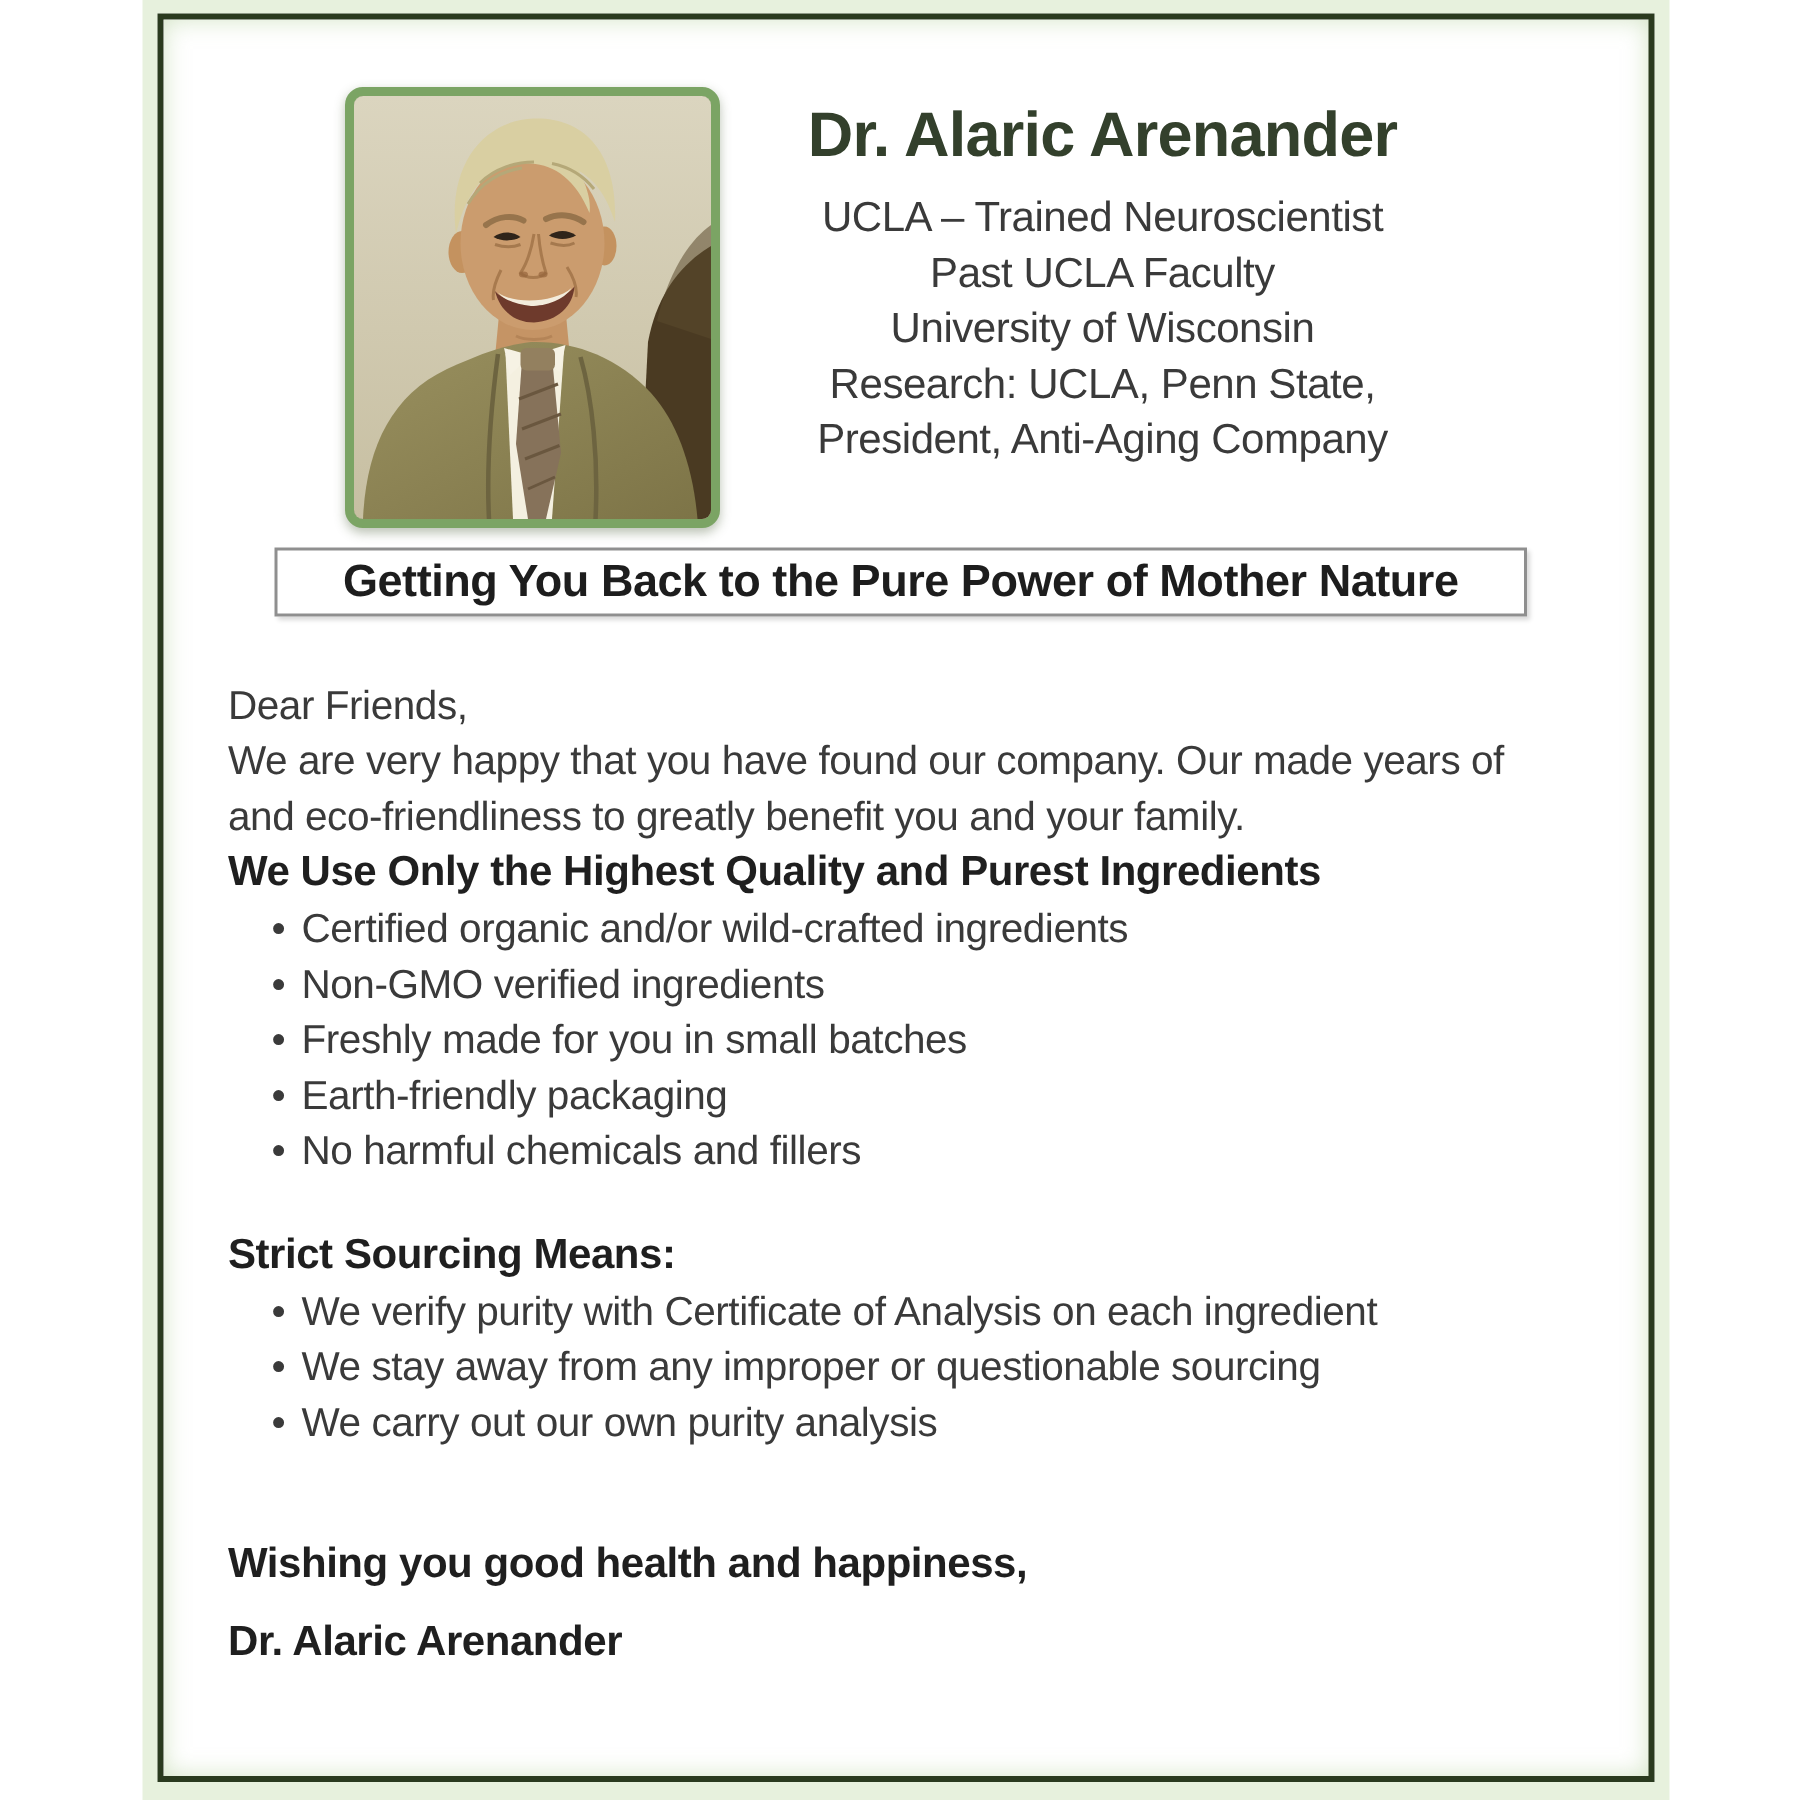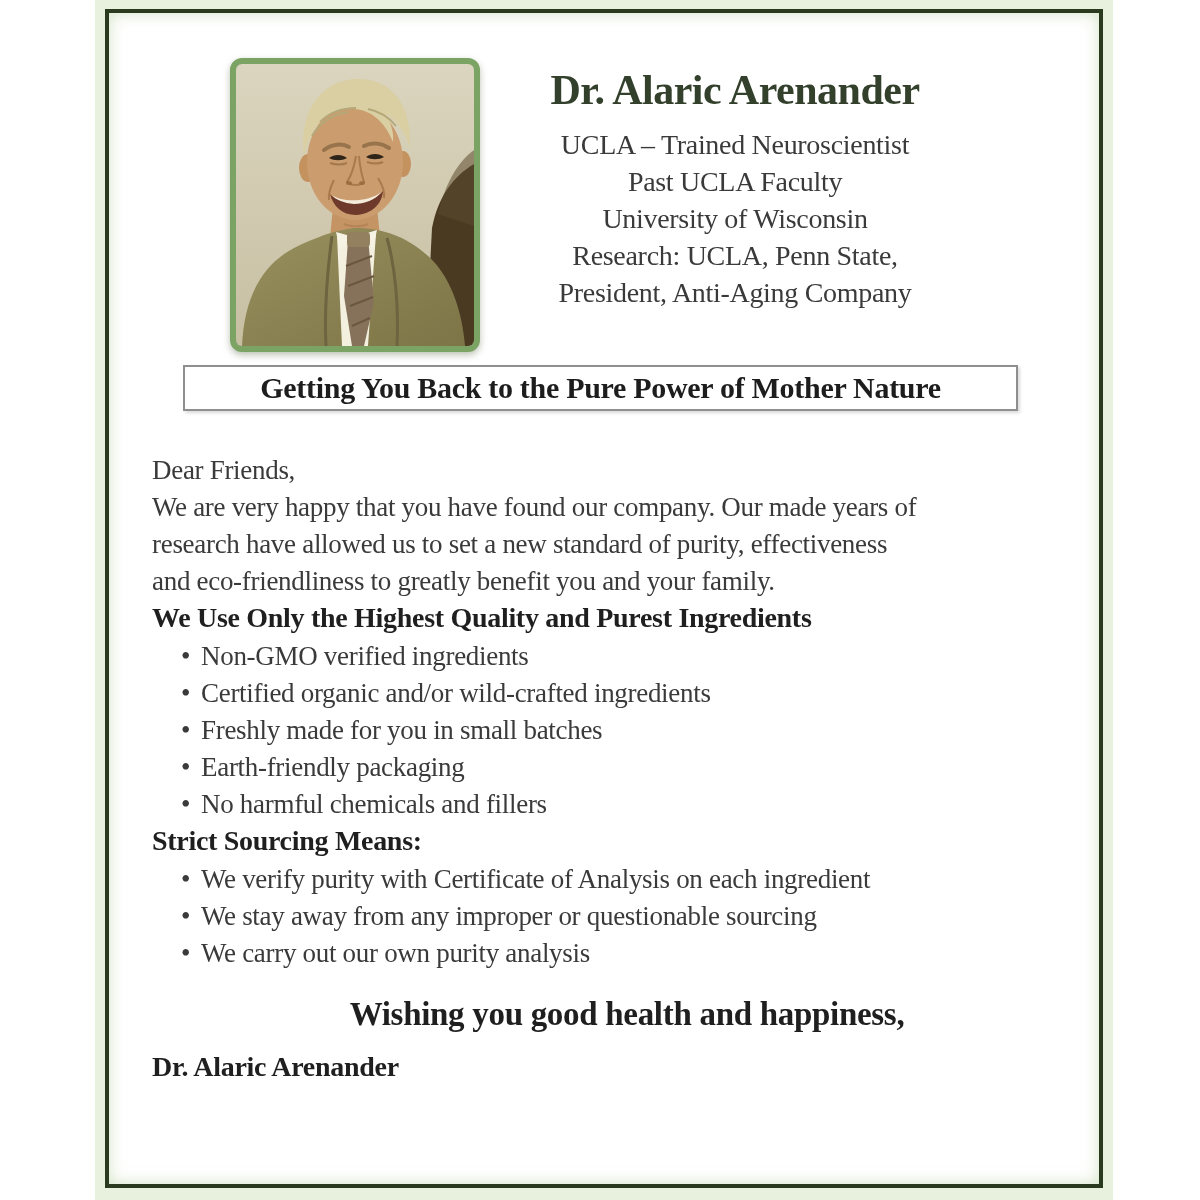--- a/index.html
+++ b/index.html
@@ -1,21 +1,21 @@
 <!DOCTYPE html>
 <html style="--frame_green: #2a3a1e; --mat_green: #e7f1dd; --photo_border_green: #7ba464; --title_green: #33402c; --text_dark: #3a3a3a; --heading_black: #1f1f1f; --tagline_border_gray: #8f8f8f;"><head>
 <meta charset="utf-8">
 <style>
   html, body { margin: 0; padding: 0; background: #ffffff; }
   * { box-sizing: border-box; }
   .canvas {
     position: relative;
     width: 1200px; height: 1200px;
     background: #ffffff;
-    font-family: Liberation Serif, serif;
+    font-family: Liberation Sans, sans-serif;
     overflow: hidden;
   }
   
   .artwork {
     position: absolute;
     left: 95px; top: 0;
     width: 1018px; height: 1200px;
     background: var(--mat_green, #e7f1dd);
   }
   
@@ -81,40 +81,39 @@
     letter-spacing: -0.3px;
     color: var(--text_dark, #3a3a3a);
   }
   .letter .line { line-height: 37px; }
   .sec-h {
     font-weight: bold;
     font-size: 28px;
     line-height: 36px;
     color: var(--heading_black, #1f1f1f);
   }
-  .sec-h.second { }
+  .sec-h.second { margin-top: 32px; }
   .letter ul { list-style: none; margin: 2px 0 0 0; padding: 0; }
   .letter li {
     position: relative;
     line-height: 37px;
     padding-left: 49px;
   }
   .letter li::before {
     content: "\2022";
     position: absolute;
     left: 29px;
     color: #3a3a3a;
   }
   .closing {
-    margin-top: 24px;
-    font-weight: bold;
-    font-size: 33px;
+    margin-top: 56px;
+    font-weight: bold;
+    font-size: 28px;
     line-height: 37px;
     color: var(--heading_black, #1f1f1f);
-    text-align: center;
   }
   .signature {
     margin-top: 15px;
     font-weight: bold;
     font-size: 28px;
     line-height: 37px;
     color: var(--heading_black, #1f1f1f);
   }
 </style>
 </head>
@@ -179,27 +178,26 @@
       <div class="cred">President, Anti-Aging Company</div>
     </div>
 
     <div class="tagline">
       <span>Getting You Back to the Pure Power of Mother Nature</span>
     </div>
 
     <div class="letter">
       <div class="line">Dear Friends,</div>
       <div class="line">We are very happy that you have found our company. Our made years of</div>
-      <div class="line">research have allowed us to set a new standard of purity, effectiveness</div>
       <div class="line">and eco-friendliness to greatly benefit you and your family.</div>
 
       <div class="sec-h">We Use Only the Highest Quality and Purest Ingredients</div>
       <ul>
+        <li>Certified organic and/or wild-crafted ingredients</li>
         <li>Non-GMO verified ingredients</li>
-        <li>Certified organic and/or wild-crafted ingredients</li>
         <li>Freshly made for you in small batches</li>
         <li>Earth-friendly packaging</li>
         <li>No harmful chemicals and fillers</li>
       </ul>
 
       <div class="sec-h second">Strict Sourcing Means:</div>
       <ul>
         <li>We verify purity with Certificate of Analysis on each ingredient</li>
         <li>We stay away from any improper or questionable sourcing</li>
         <li>We carry out our own purity analysis</li>

